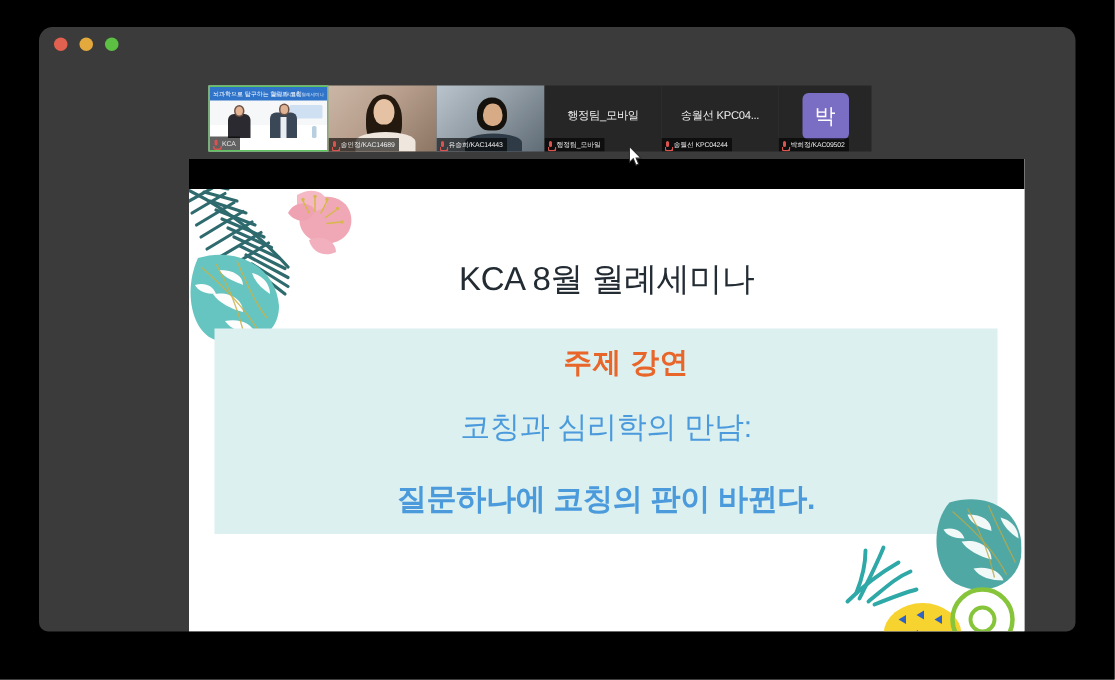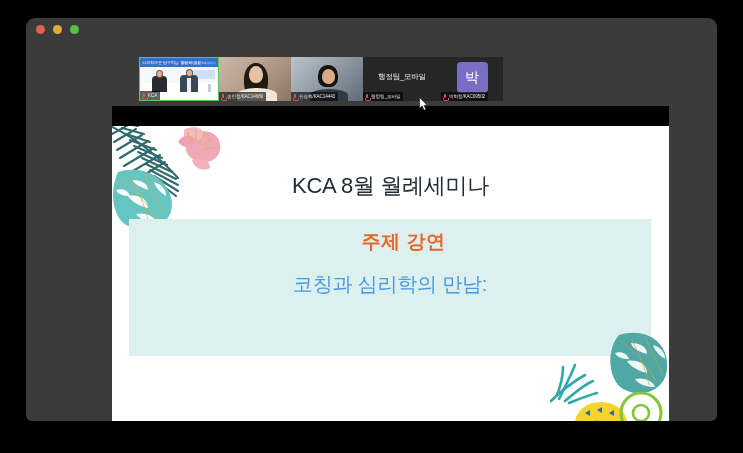--- a/index.html
+++ b/index.html
@@ -178,21 +178,21 @@
     background: #7a6dc4;
     border-radius: 4px;
     display: flex; align-items: center; justify-content: center;
     color: #fff; font-size: 14px;
     margin-bottom: 3px;
   }
 
   
   #screen-share {
     position: absolute;
-    left: 86px; top: 88px;
+    left: 100px; top: 88px;
     width: 557px; height: 315px;
     background: #fdfdfd;
     overflow: hidden;
   }
   #letterbox-top {
     position: absolute; left: 0; top: 0;
     width: 100%; height: 20px;
     background: #000;
   }
 
@@ -323,20 +323,27 @@
     </div>
 
     <div class="tile tile-text">
       <span class="big-name">행정팀_모바일</span>
       <div class="tile-name">
         <span class="mic-icon"></span>
         <span>행정팀_모바일</span>
       </div>
     </div>
 
+    <div class="tile tile-text">
+      <span class="big-name">송월선 KPC04...</span>
+      <div class="tile-name">
+        <span class="mic-icon"></span>
+        <span>송월선 KPC04244</span>
+      </div>
+    </div>
 
     <div class="tile" id="tile-park">
       <div class="avatar">
         <span>박</span>
       </div>
       <div class="tile-name">
         <span class="mic-icon"></span>
         <span>박희정/KAC09502</span>
       </div>
     </div>
@@ -405,20 +412,21 @@
             <circle cx="44" cy="22" r="1.1"></circle>
           </g>
         </g>
       </svg>
 
       <div class="slide-title">KCA 8월 월례세미나</div>
 
       <div class="blue-panel">
         <div class="panel-line line-topic">주제 강연</div>
         <div class="panel-line line-sub1">코칭과 심리학의 만남:</div>
+        <div class="panel-line line-sub2">질문하나에 코칭의 판이 바뀐다.</div>
       </div>
 
 
       <svg class="deco" id="deco-bot-right" viewBox="0 0 120 110">
 
         <g transform="translate(58,0)">
           <path d="M14 6 C40 -2 64 12 62 40 C60 62 36 70 18 60 C4 52 0 22 14 6 Z" fill="#4fa8a4"></path>
           <path d="M26 14 C36 14 42 18 42 25 C36 23 28 21 26 14 Z" fill="#ffffff" opacity="0.92"></path>
           <path d="M22 32 C34 30 42 36 42 44 C34 42 26 38 22 32 Z" fill="#ffffff" opacity="0.92"></path>
           <path d="M30 50 C40 48 48 52 50 58 C42 58 34 56 30 50 Z" fill="#ffffff" opacity="0.92"></path>

